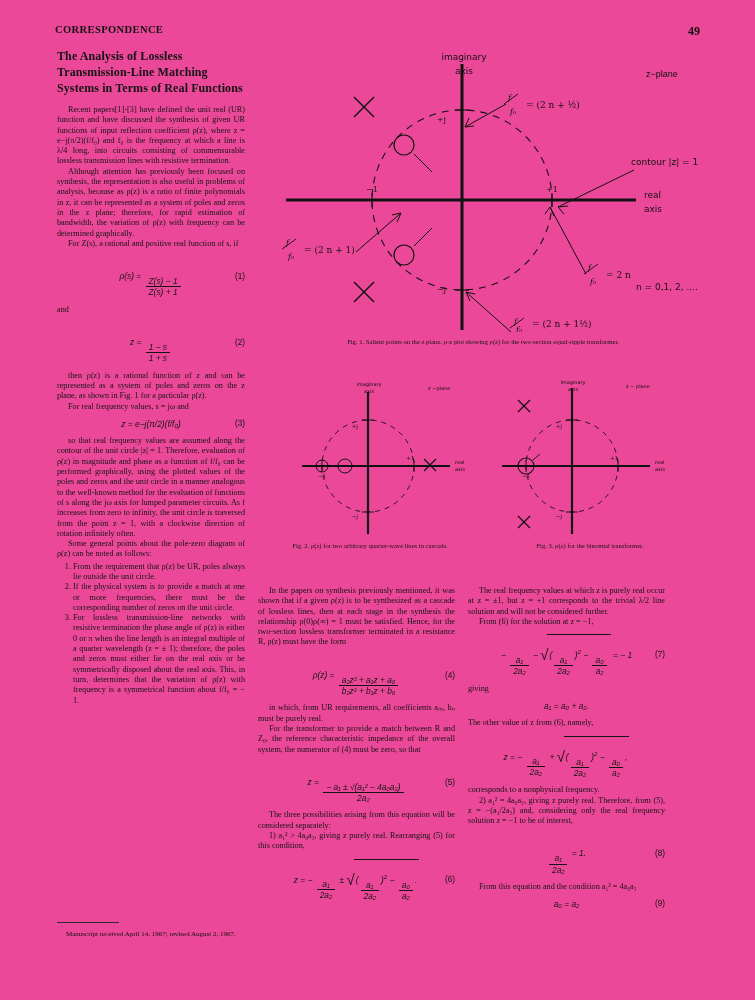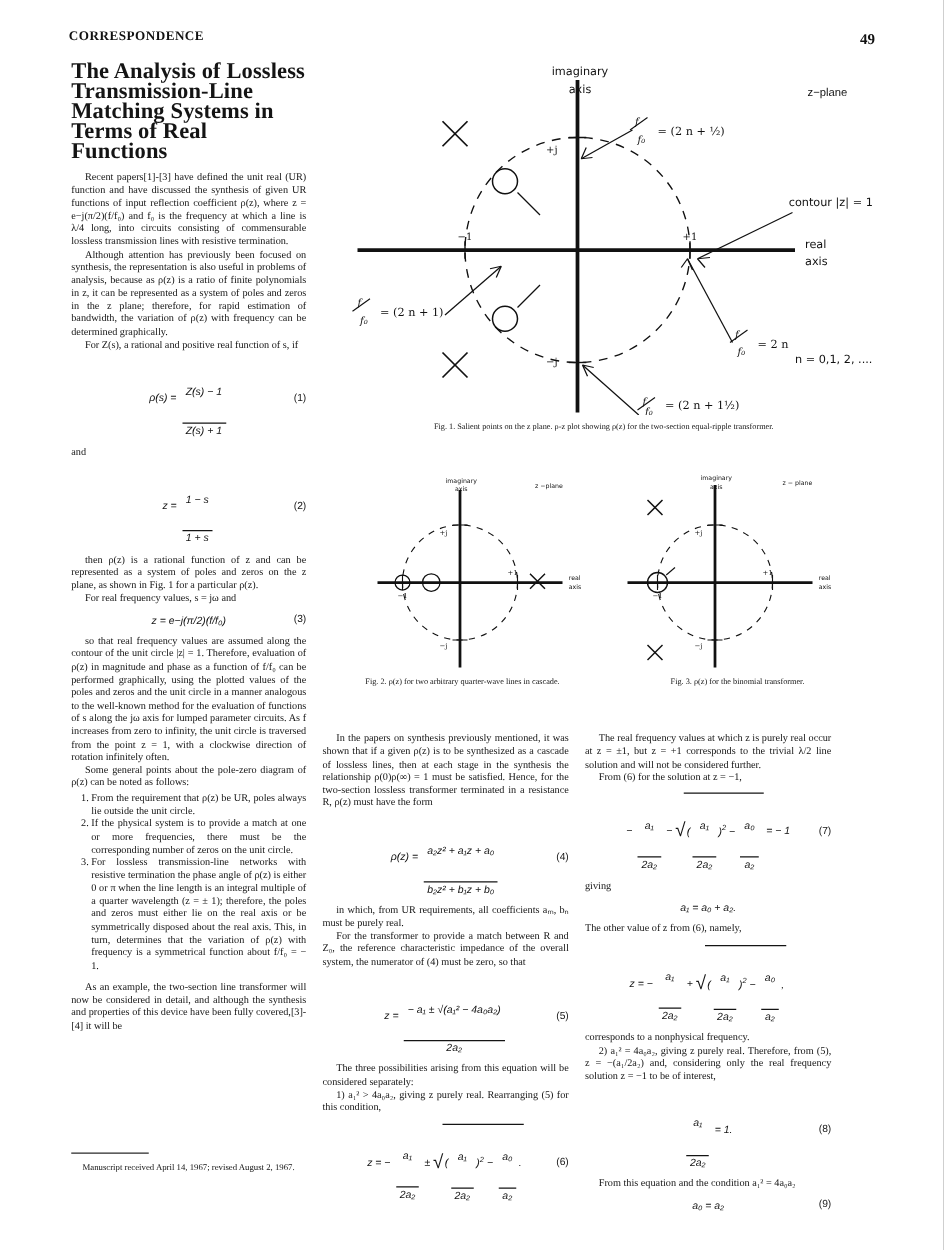--- a/index.html
+++ b/index.html
@@ -4,21 +4,21 @@
 <style>
   html, body {
     margin: 0;
     padding: 0;
     background: #8a8a8a;
   }
   .page {
     position: relative;
     width: 755px;
     height: 1000px;
-    background: #ffffff;
+    background: #ec4899;
     overflow: hidden;
     font-family: "Liberation Serif", serif;
     color: #111;
     box-sizing: border-box;
   }
   
   .runhead {
     position: absolute;
     top: 24px;
     left: 55px;
@@ -49,21 +49,21 @@
     font-size: 8.2px;
     line-height: 10.3px;
     text-align: justify;
     color: #141414;
   }
   .col1 { left: 57px;  top: 48px;  width: 188px; }
   .col2 { left: 258px; top: 586px; width: 197px; }
   .col3 { left: 468px; top: 586px; width: 197px; }
 
   .art-title {
-    font-size: 18px;
+    font-size: 12px;
     line-height: 16px;
     font-weight: bold;
     text-align: left;
     margin: 0 0 9px 0;
     letter-spacing: .1px;
   }
   p {
     margin: 0;
     text-indent: 11px;
   }
@@ -87,21 +87,21 @@
     font-style: normal;
     font-size: 8.2px;
   }
   .frac {
     display: inline-block;
     vertical-align: middle;
     text-align: center;
     margin: 0 2px;
   }
   .frac .nu { display: block; padding: 0 3px; margin-top: 20px; }
-  .frac .de { display: block; border-top: 1px solid #141414; padding: 0 3px; margin-top: 20px; }
+  .frac .de { display: block; border-top: 1px solid #141414; padding: 0 3px; }
   .sqrt {
     display: inline-block;
     vertical-align: middle;
     border-top: 1px solid #141414;
     padding: 0 2px 0 2px;
     margin-left: -1px;
   }
   .radical { display:inline-block; vertical-align: middle; font-size: 15px; line-height: 10px; }
   sup { font-size: 6px; }
 
@@ -196,21 +196,20 @@
 
     <p>so that real frequency values are assumed along the contour of the unit circle |z| = 1. Therefore, evaluation of ρ(z) in magnitude and phase as a function of f/f₀ can be performed graphically, using the plotted values of the poles and zeros and the unit circle in a manner analogous to the well-known method for the evaluation of functions of s along the jω axis for lumped parameter circuits. As f increases from zero to infinity, the unit circle is traversed from the point z = 1, with a clockwise direction of rotation infinitely often.</p>
     <p>Some general points about the pole-zero diagram of ρ(z) can be noted as follows:</p>
 
     <ol class="pts">
       <li>From the requirement that ρ(z) be UR, poles always lie outside the unit circle.</li>
       <li>If the physical system is to provide a match at one or more frequencies, there must be the corresponding number of zeros on the unit circle.</li>
       <li>For lossless transmission-line networks with resistive termination the phase angle of ρ(z) is either 0 or π when the line length is an integral multiple of a quarter wavelength (z = ± 1); therefore, the poles and zeros must either lie on the real axis or be symmetrically disposed about the real axis. This, in turn, determines that the variation of ρ(z) with frequency is a symmetrical function about f/f₀ = − 1.</li>
     </ol>
 
-    <p style="margin-top:7px">As an example, the two-section line transformer will now be considered in detail, and although the synthesis and properties of this device have been fully covered,[3]-[4] it will be</p>
   </div>
 
   <div class="msrule"></div>
   <div class="msnote">Manuscript received April 14, 1967; revised August 2, 1967.</div>
 
   <div class="col col2">
     <p>In the papers on synthesis previously mentioned, it was shown that if a given ρ(z) is to be synthesized as a cascade of lossless lines, then at each stage in the synthesis the relationship ρ(0)ρ(∞) = 1 must be satisfied. Hence, for the two-section lossless transformer terminated in a resistance R, ρ(z) must have the form</p>
 
     <div class="eq">
       <span>ρ(z)  =</span>

